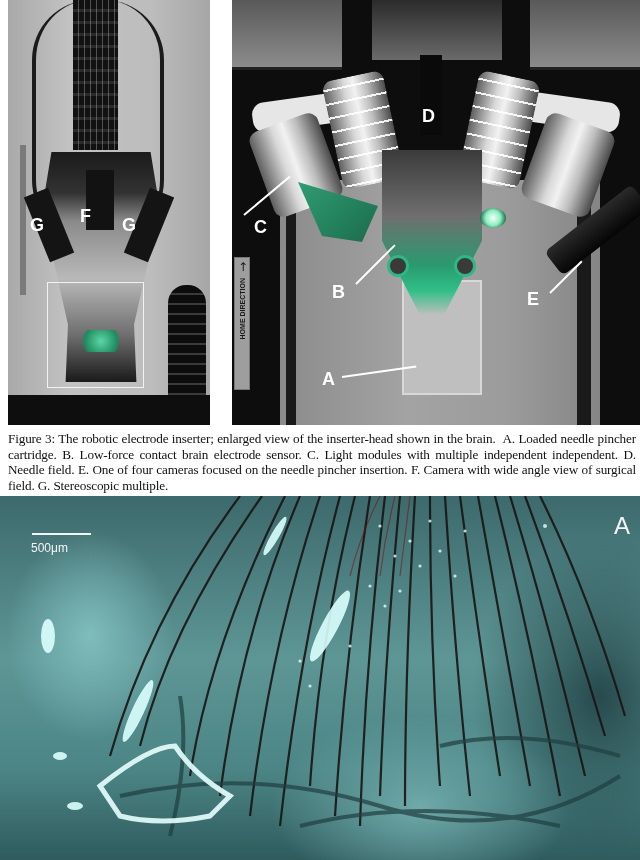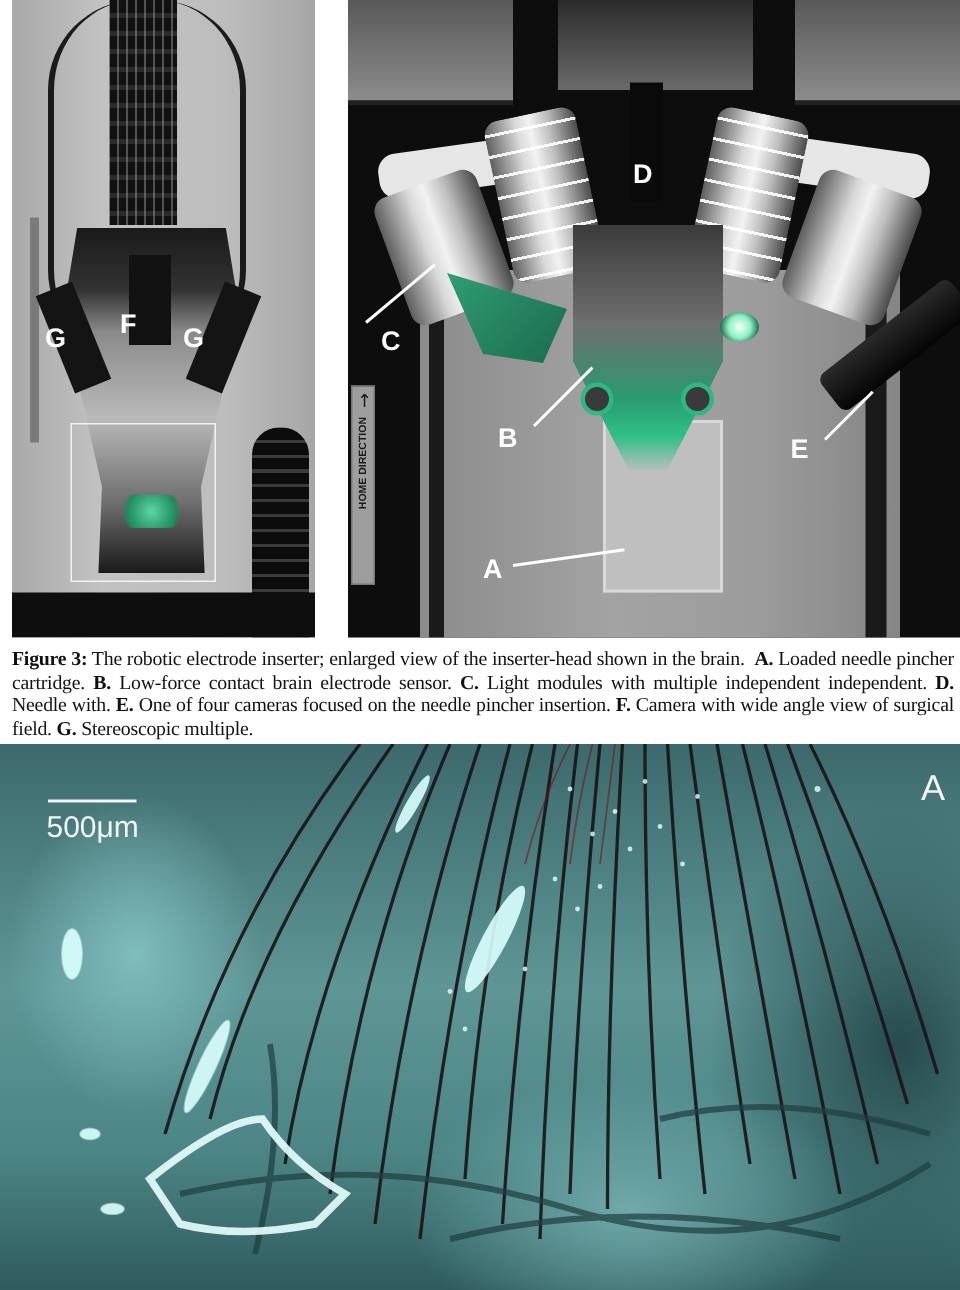--- a/index.html
+++ b/index.html
@@ -163,38 +163,38 @@
   .leader {
     position: absolute; height: 2px; background: #ffffff; transform-origin: 0 50%;
   }
 
   
   .caption {
     position: absolute; left: 8px; top: 431px; width: 628px;
     font-size: 13.2px; line-height: 15.6px; color: #111111; text-align: justify;
     letter-spacing: -0.15px;
   }
-  .caption b { font-weight: bold; }
+  .caption b { font-weight: normal; }
 
   
   .micrograph {
     position: absolute; left: 0; top: 496px; width: 640px; height: 364px; overflow: hidden;
     background:
       radial-gradient(ellipse 120px 150px at 90px 140px, #7fbcbc 0%, transparent 70%),
       radial-gradient(ellipse 200px 120px at 420px 310px, #6fa9a9 0%, transparent 75%),
       radial-gradient(ellipse 160px 200px at 600px 200px, #274a4d 0%, transparent 80%),
       linear-gradient(180deg, #3d6a6c 0%, #5e9696 45%, #4c8585 75%, #2f5b5d 100%);
   }
   .mg-fibers { position: absolute; inset: 0; }
   .scale-bar {
     position: absolute; left: 32px; top: 533px; width: 59px; height: 2px; background: #f4f4f4;
   }
   .scale-text {
     position: absolute; left: 31px; top: 541px;
-    font-family: "Liberation Sans", "DejaVu Sans", sans-serif; font-size: 20px; color: #f4f4f4;
+    font-family: "Liberation Sans", "DejaVu Sans", sans-serif; font-size: 12px; color: #f4f4f4;
   }
   .panel-letter {
     position: absolute; left: 614px; top: 512px;
     font-family: "Liberation Sans", "DejaVu Sans", sans-serif; font-size: 24px; color: #f4f4f4;
   }
 </style>
 </head>
 <body>
 
 <div class="photo-left">
@@ -256,21 +256,21 @@
 <div class="caption">
   <b>Figure 3:</b>
   <span>The robotic electrode inserter; enlarged view of the inserter-head shown in the brain.</span>
   &nbsp;<b>A.</b>
   <span>Loaded needle pincher cartridge.</span>
   <b>B.</b>
   <span>Low-force contact brain electrode sensor.</span>
   <b>C.</b>
   <span>Light modules with multiple independent independent.</span>
   <b>D.</b>
-  <span>Needle with.</span>
+  <span>Needle field.</span>
   <b>E.</b>
   <span>One of four cameras focused on the needle pincher insertion.</span>
   <b>F.</b>
   <span>Camera with wide angle view of surgical field.</span>
   <b>G.</b>
   <span>Stereoscopic multiple.</span>
 </div>
 
 <div class="micrograph">
   <svg class="mg-fibers" width="640" height="364" viewBox="0 0 640 364">

